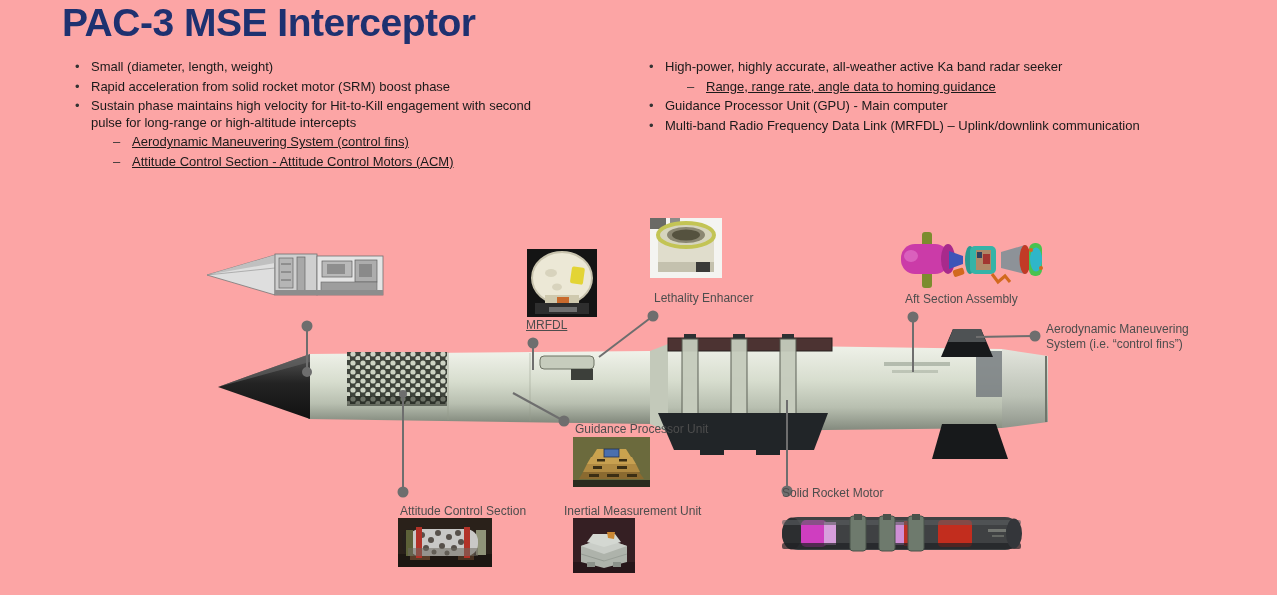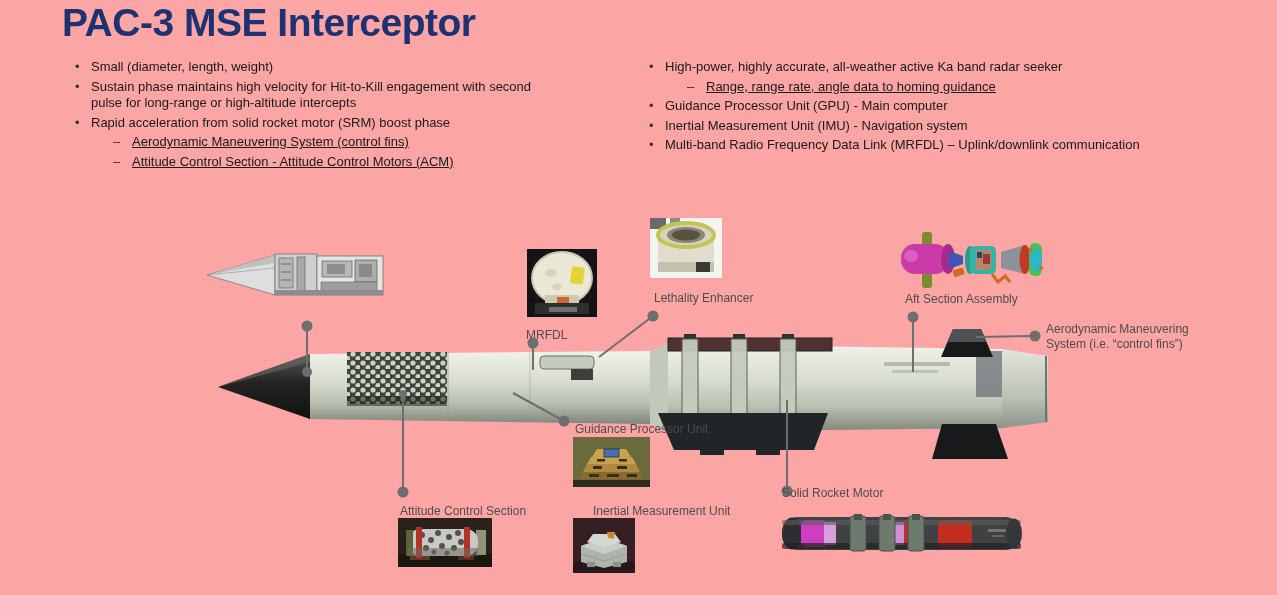--- a/index.html
+++ b/index.html
@@ -23,31 +23,30 @@
 </style>
 </head>
 <body>
 
 <div id="stage">
 
   <div class="title">PAC-3 MSE Interceptor</div>
 
   <div class="bullets left">
     <div class="b1">Small (diameter, length, weight)</div>
+    <div class="b1">Rapid acceleration from solid rocket motor (SRM) boost phase</div>
     <div class="b1">Sustain phase maintains high velocity for Hit-to-Kill engagement with second pulse for long-range or high-altitude intercepts</div>
-    <div class="b1">Rapid acceleration from solid rocket motor (SRM) boost phase</div>
     <div class="b2">Aerodynamic Maneuvering System (control fins)</div>
     <div class="b2">Attitude Control Section - Attitude Control Motors (ACM)</div>
   </div>
 
   <div class="bullets right">
     <div class="b1">High-power, highly accurate, all-weather active Ka band radar seeker</div>
     <div class="b2">Range, range rate, angle data to homing guidance</div>
     <div class="b1">Guidance Processor Unit (GPU) - Main computer</div>
-    <div class="b1">Inertial Measurement Unit (IMU) - Navigation system</div>
     <div class="b1">Multi-band Radio Frequency Data Link (MRFDL) – Uplink/downlink communication</div>
   </div>
 
   <svg id="missile-svg" width="860" height="160" viewBox="200 320 860 160">
     <defs>
       <linearGradient id="bodyGrad" x1="0" y1="0" x2="0" y2="1">
         <stop offset="0" stop-color="#f0f2ea"></stop>
           <stop offset="0.42" stop-color="#d7ddce"></stop>
         <stop offset="0.72" stop-color="#b8bfb0"></stop>
           <stop offset="1" stop-color="#7f867a"></stop>
@@ -192,21 +191,21 @@
       <ellipse cx="35" cy="29" rx="30" ry="26" fill="none" stroke="#c9c4ae" stroke-width="2"></ellipse>
       <ellipse cx="24" cy="24" rx="6" ry="4" fill="#d8d3bd"></ellipse>
       <ellipse cx="30" cy="38" rx="5" ry="3.5" fill="#d8d3bd"></ellipse>
       <rect x="44" y="18" width="13" height="17" rx="2" fill="#e3d435" transform="rotate(8 50 26)"></rect>
       <rect x="18" y="46" width="34" height="8" fill="#cfc9ae"></rect>
       <rect x="30" y="48" width="12" height="6" fill="#c96a2d"></rect>
       <rect x="8" y="54" width="54" height="11" fill="#2e2e2e"></rect>
       <rect x="22" y="58" width="28" height="5" fill="#6f6f6f"></rect>
     </svg>
   </div>
-  <div class="dlabel" style="left:526px;top:328px;">MRFDL</div>
+  <div class="dlabel" style="left:526px;top:318px;text-decoration:underline;">MRFDL</div>
 
   <div class="thumb z3" style="left:650px;top:218px;">
     <svg width="72" height="60" viewBox="0 0 72 60">
       <rect width="72" height="60" fill="#f4f4f1"></rect>
       <rect x="0" y="0" width="16" height="11" fill="#6a6a66"></rect>
       <rect x="20" y="0" width="10" height="6" fill="#8c8c88"></rect>
       <rect x="8" y="16" width="56" height="38" fill="#e0ddcc"></rect>
       <rect x="8" y="44" width="56" height="10" fill="#c4c1ae"></rect>
       <rect x="46" y="44" width="14" height="10" fill="#3a3a38"></rect>
       <ellipse cx="36" cy="17" rx="28" ry="12" fill="#d6d4be" stroke="#c3c455" stroke-width="4"></ellipse>
@@ -288,21 +287,21 @@
         <circle cx="49" cy="35" r="2.5"></circle>
           <circle cx="63" cy="24" r="3"></circle>
       </g>
       <rect x="18" y="9" width="6" height="31" fill="#b23228"></rect>
       <rect x="66" y="9" width="6" height="31" fill="#b23228"></rect>
       <rect x="8" y="12" width="7" height="26" fill="#5d6138"></rect>
       <rect x="10" y="30" width="70" height="8" fill="#6e6a60" opacity="0.55"></rect>
     </svg>
   </div>
 
-  <div class="dlabel z3" style="left:593px;top:504px;">Inertial Measurement Unit</div>
+  <div class="dlabel z3" style="left:564px;top:504px;">Inertial Measurement Unit</div>
   <div class="thumb z3" style="left:573px;top:518px;">
     <svg width="62" height="55" viewBox="0 0 62 55">
       <rect width="62" height="55" fill="#351f23"></rect>
       <rect x="0" y="44" width="62" height="11" fill="#27161a"></rect>
       <polygon points="8,28 31,20 54,28 54,44 31,50 8,44" fill="#aeb3ab"></polygon>
       <polygon points="8,28 31,20 54,28 31,36" fill="#c9cdc7"></polygon>
       <polygon points="20,16 42,16 48,24 31,29 14,24" fill="#d4d8d2"></polygon>
       <polygon points="34,14 42,14 41,21 35,20" fill="#cc8833"></polygon>
       <rect x="14" y="44" width="8" height="5" fill="#8b918a"></rect>
       <rect x="40" y="44" width="8" height="5" fill="#8b918a"></rect>

